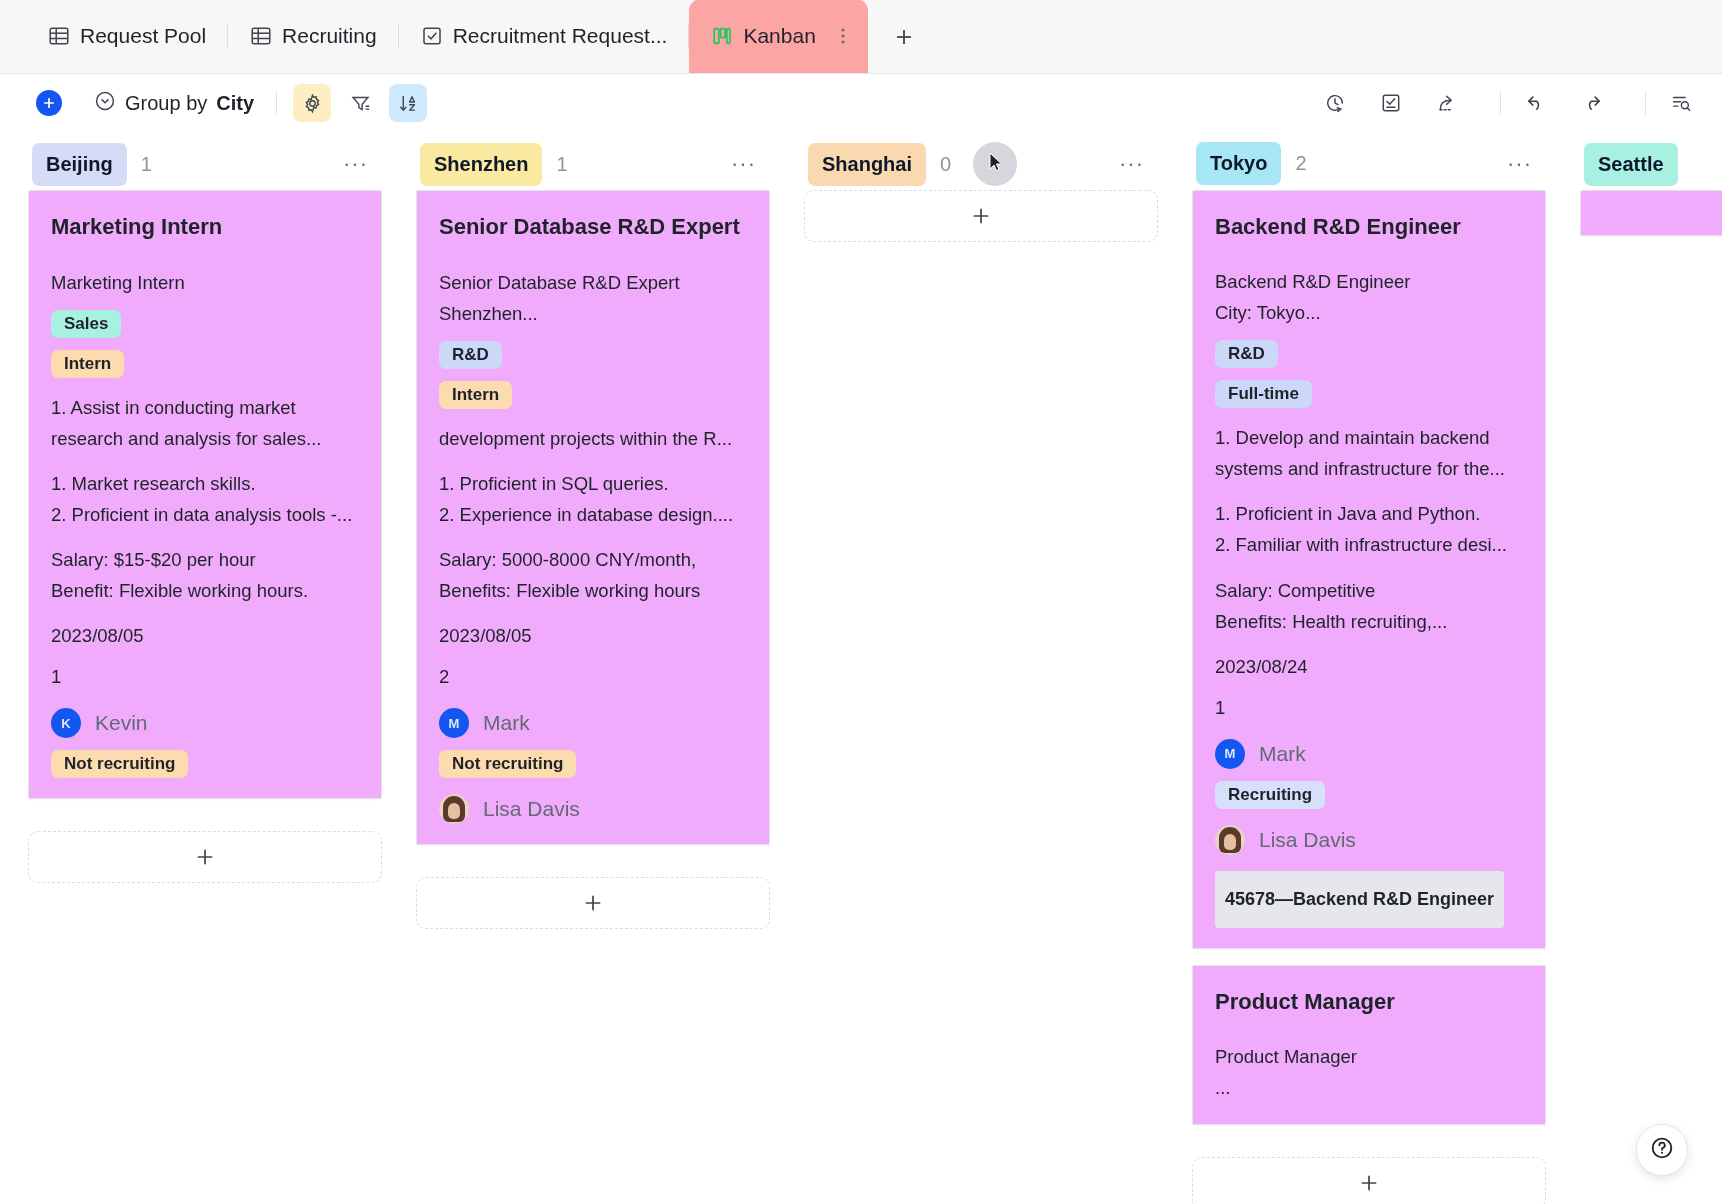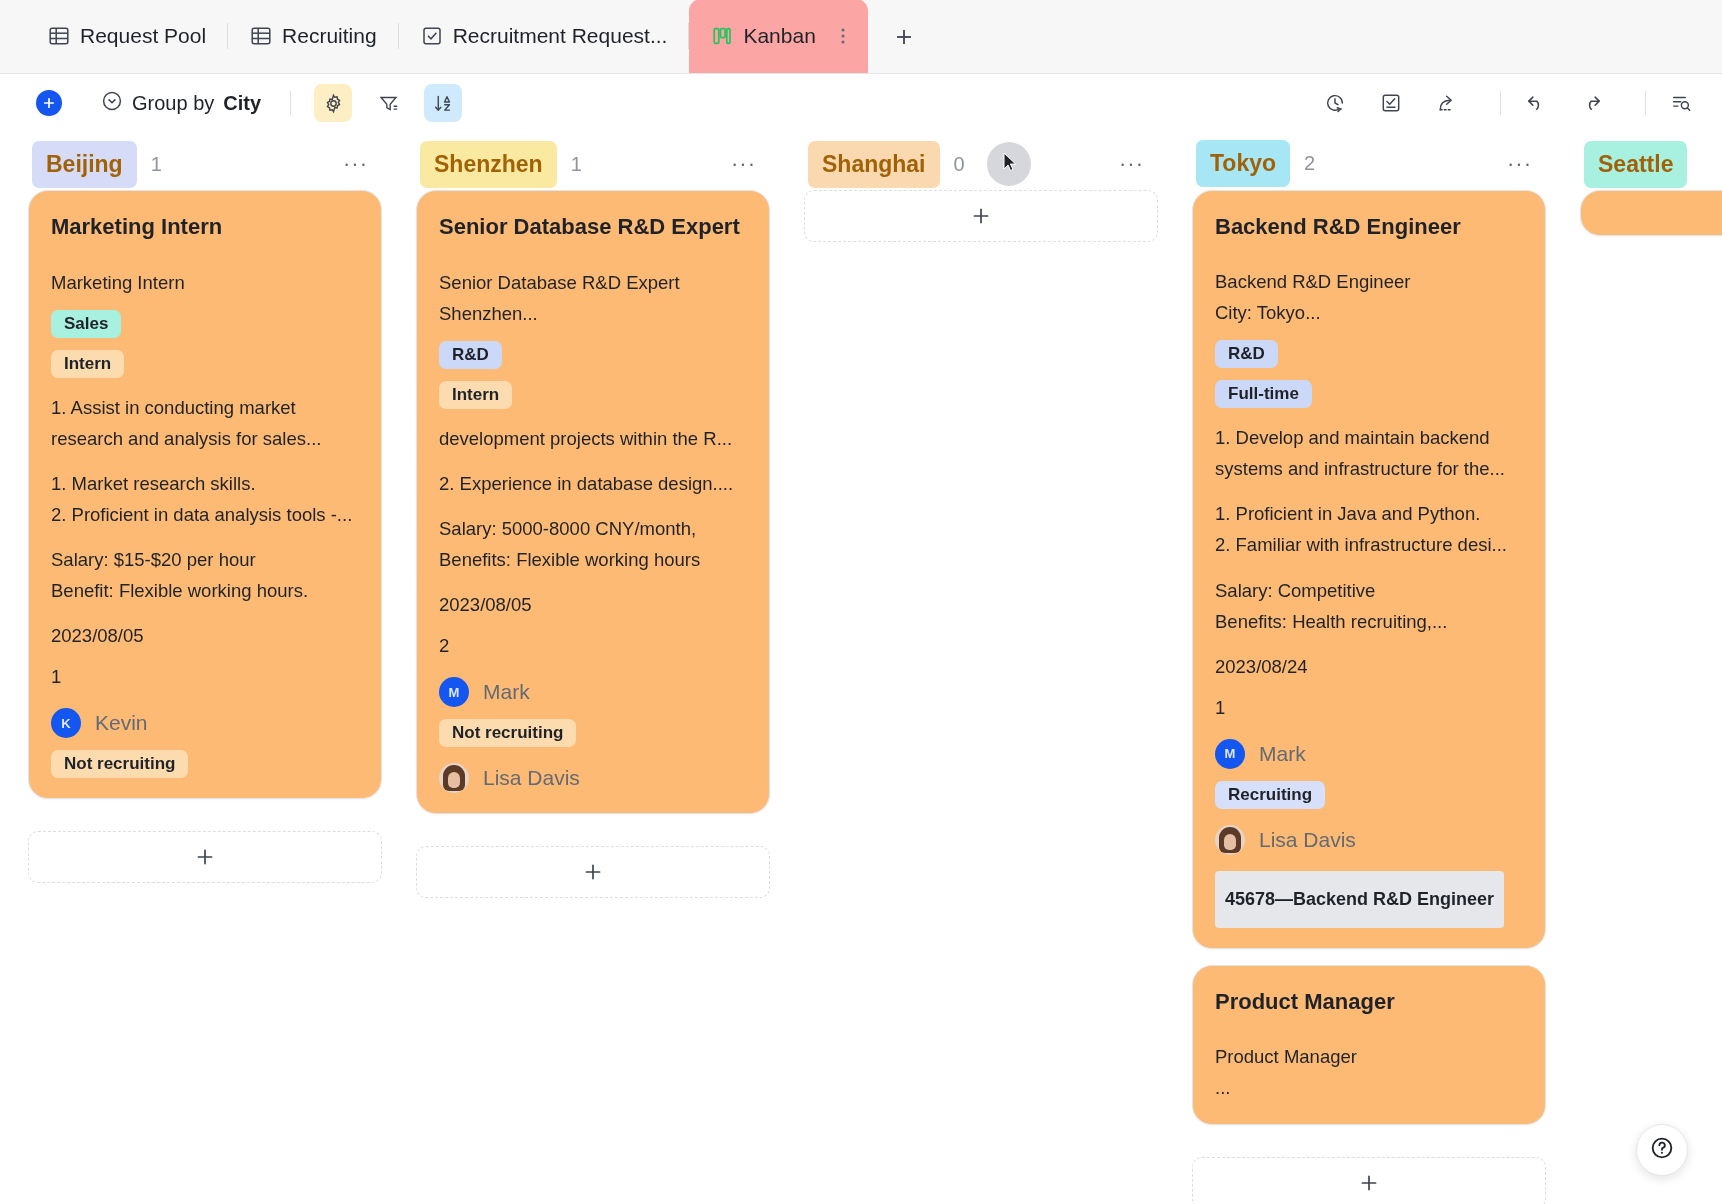--- a/index.html
+++ b/index.html
@@ -66,21 +66,21 @@
 
   
   .toolbar {
     height: 58px;
     background: #ffffff;
     display: flex;
     align-items: center;
     padding: 0 22px 0 36px;
     gap: 0;
   }
-  .tb-left { display: flex; align-items: center; gap: 7px; }
+  .tb-left { display: flex; align-items: center; gap: 0; }
   .tb-right { margin-left: auto; display: flex; align-items: center; gap: 0; }
   .blue-plus {
     width: 26px; height: 26px;
     border-radius: 50%;
     background: #1456f0;
     color: #fff;
     display: flex; align-items: center; justify-content: center;
     font-size: 19px; line-height: 1;
     cursor: pointer;
     margin-right: 26px;
@@ -129,23 +129,23 @@
     padding-top: 6px;
   }
   .col-head {
     height: 52px;
     display: flex;
     align-items: center;
     gap: 14px;
     padding: 0 4px;
   }
   .col-chip {
-    font-size: 23px;
+    font-size: 20px;
     font-weight: 700;
-    color: #a16207;
+    color: #0f172a;
     padding: 10px 14px;
     border-radius: 7px;
     white-space: nowrap;
   }
   .col-count { font-size: 20px; color: #8f959e; }
   .col-hover-dot {
     width: 44px; height: 44px;
     border-radius: 50%;
     background: #d6d7dc;
     margin-left: 8px;
@@ -162,23 +162,23 @@
   }
   .col-body {
     display: flex; flex-direction: column;
     gap: 16px;
     overflow: hidden;
     padding-bottom: 4px;
   }
 
   
   .card {
-    background: #fdba74;
+    background: #f0abfc;
     border: 1px solid #e3e4e8;
-    border-radius: 20px;
+    border-radius: 2px;
     padding: 22px 22px 20px 22px;
     box-shadow: 0 1px 2px rgba(31,35,41,0.04);
     cursor: pointer;
   }
   .card-title {
     font-size: 22px;
     font-weight: 700;
     color: #1f2329;
     margin-bottom: 26px;
     line-height: 1.25;
@@ -500,20 +500,21 @@
       <div class="col-body">
         <div class="card">
           <div class="card-title">Senior Database R&amp;D Expert</div>
           <div class="card-line">Senior Database R&amp;D Expert</div>
           <div class="card-line">Shenzhen...</div>
           <div class="tag-row"><span class="tag" style="background: rgb(204, 216, 247);">R&amp;D</span></div>
           <div class="tag-row"><span class="tag" style="background: rgb(252, 220, 174);">Intern</span></div>
           <div class="card-gap"></div>
           <div class="card-line">development projects within the R...</div>
           <div class="card-gap"></div>
+          <div class="card-line">1. Proficient in SQL queries.</div>
           <div class="card-line">2. Experience in database design....</div>
           <div class="card-gap"></div>
           <div class="card-line">Salary: 5000-8000 CNY/month,</div>
           <div class="card-line">Benefits: Flexible working hours</div>
           <div class="card-gap"></div>
           <div class="card-line">2023/08/05</div>
           <div class="card-gap-sm"></div>
           <div class="card-line">2</div>
           <div class="person">
             <span class="avatar-init">M</span>

